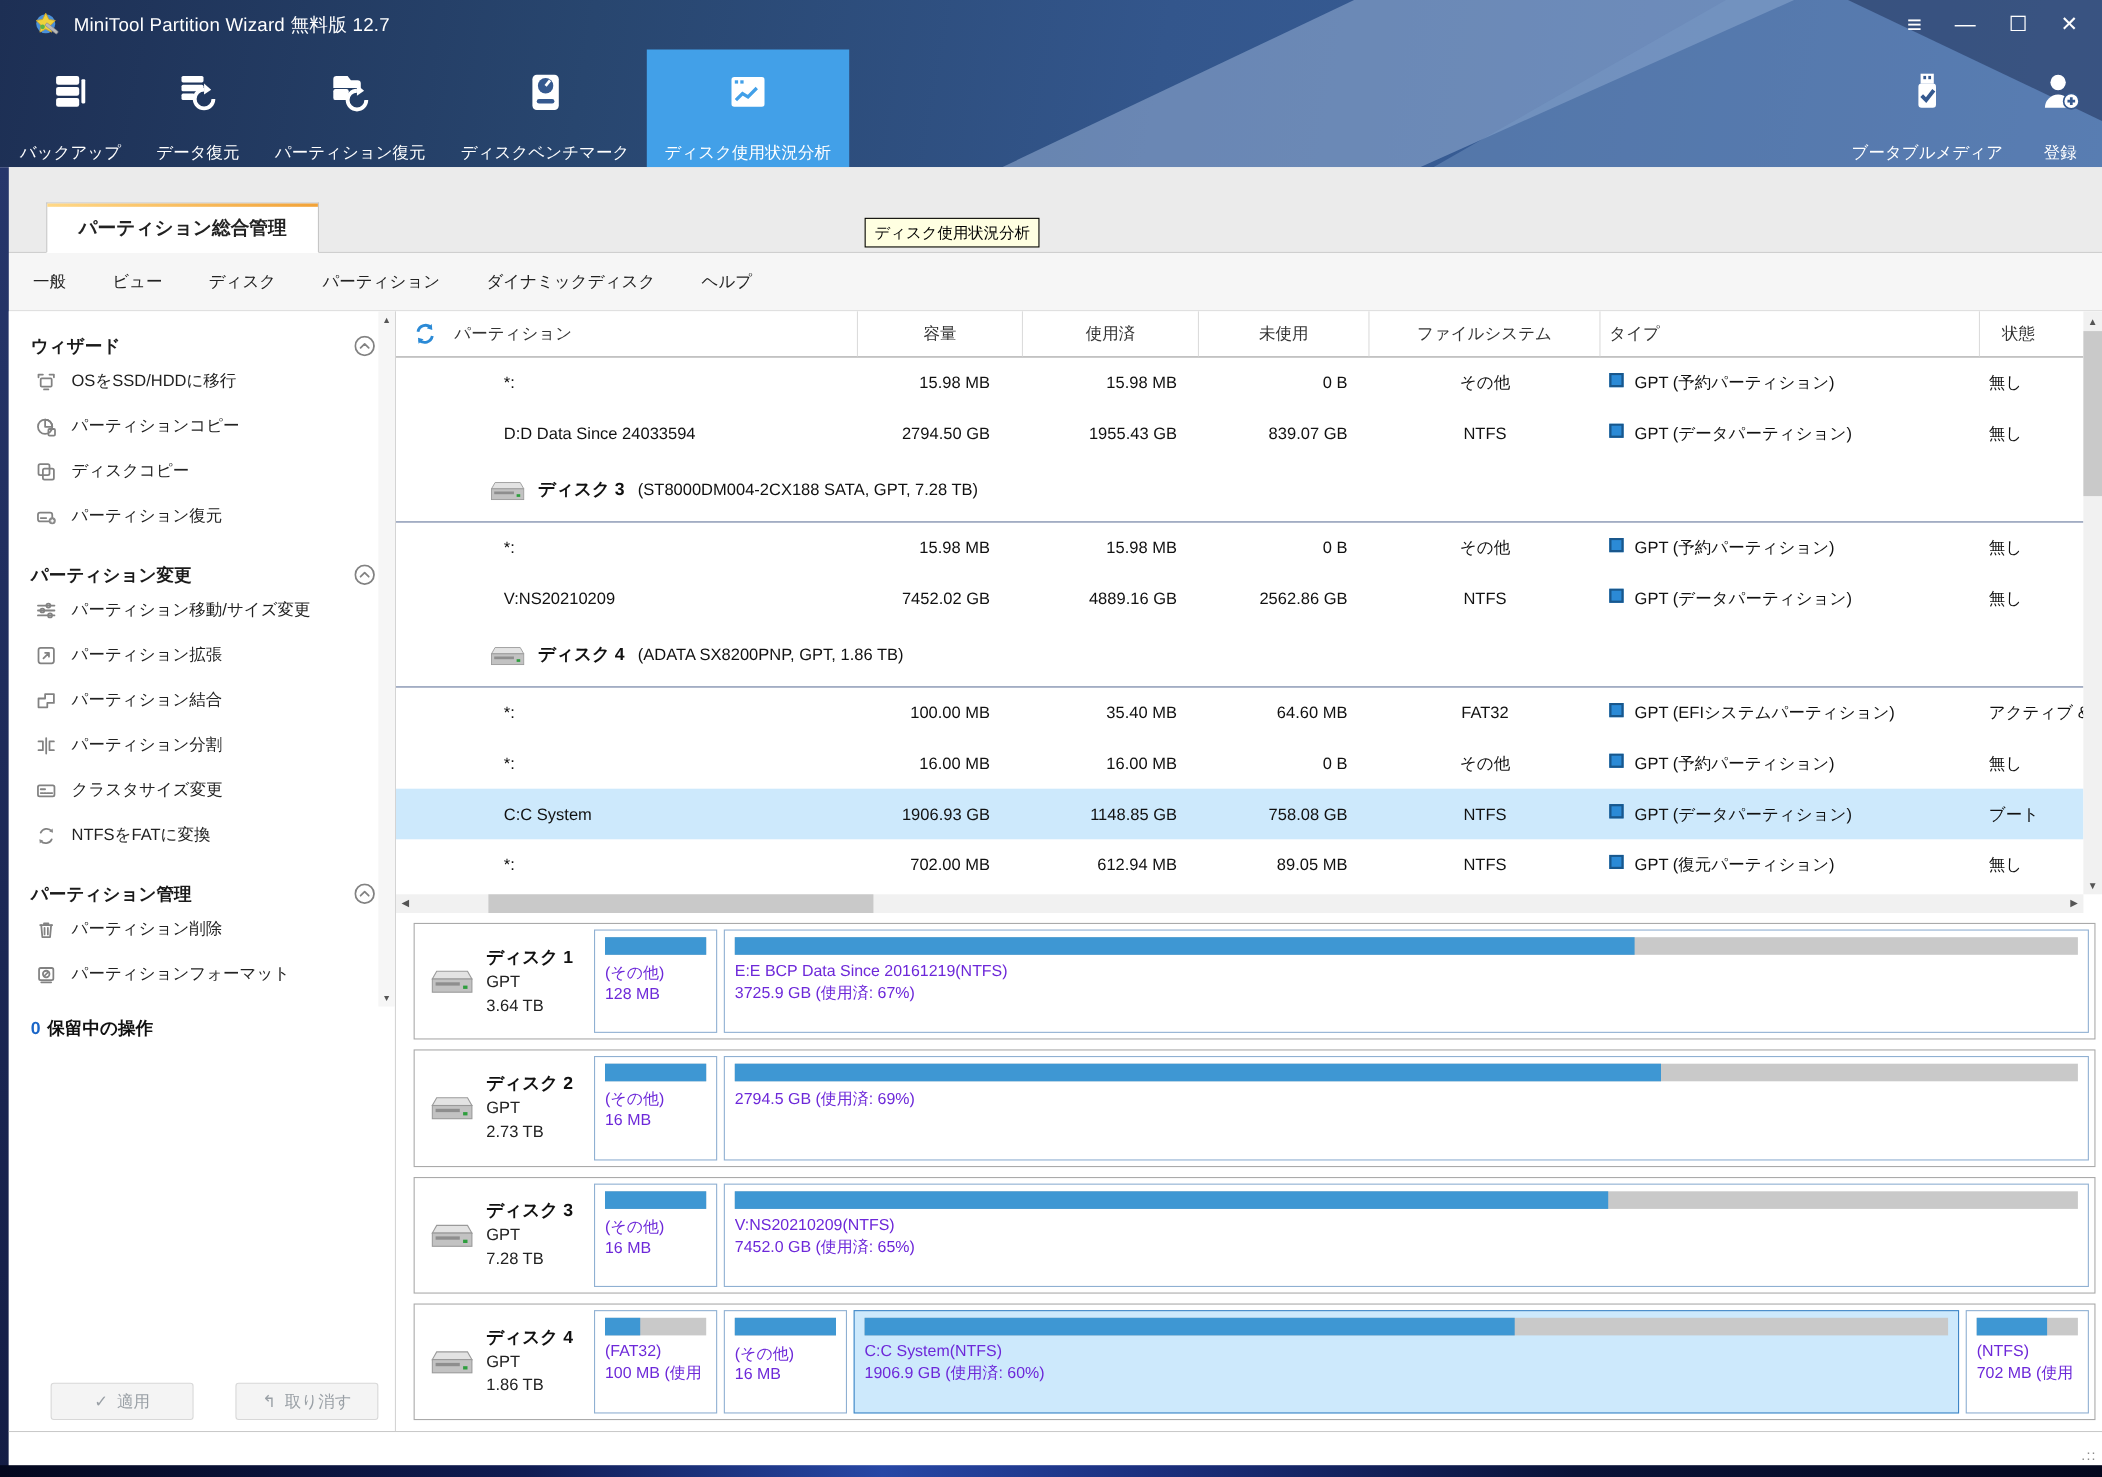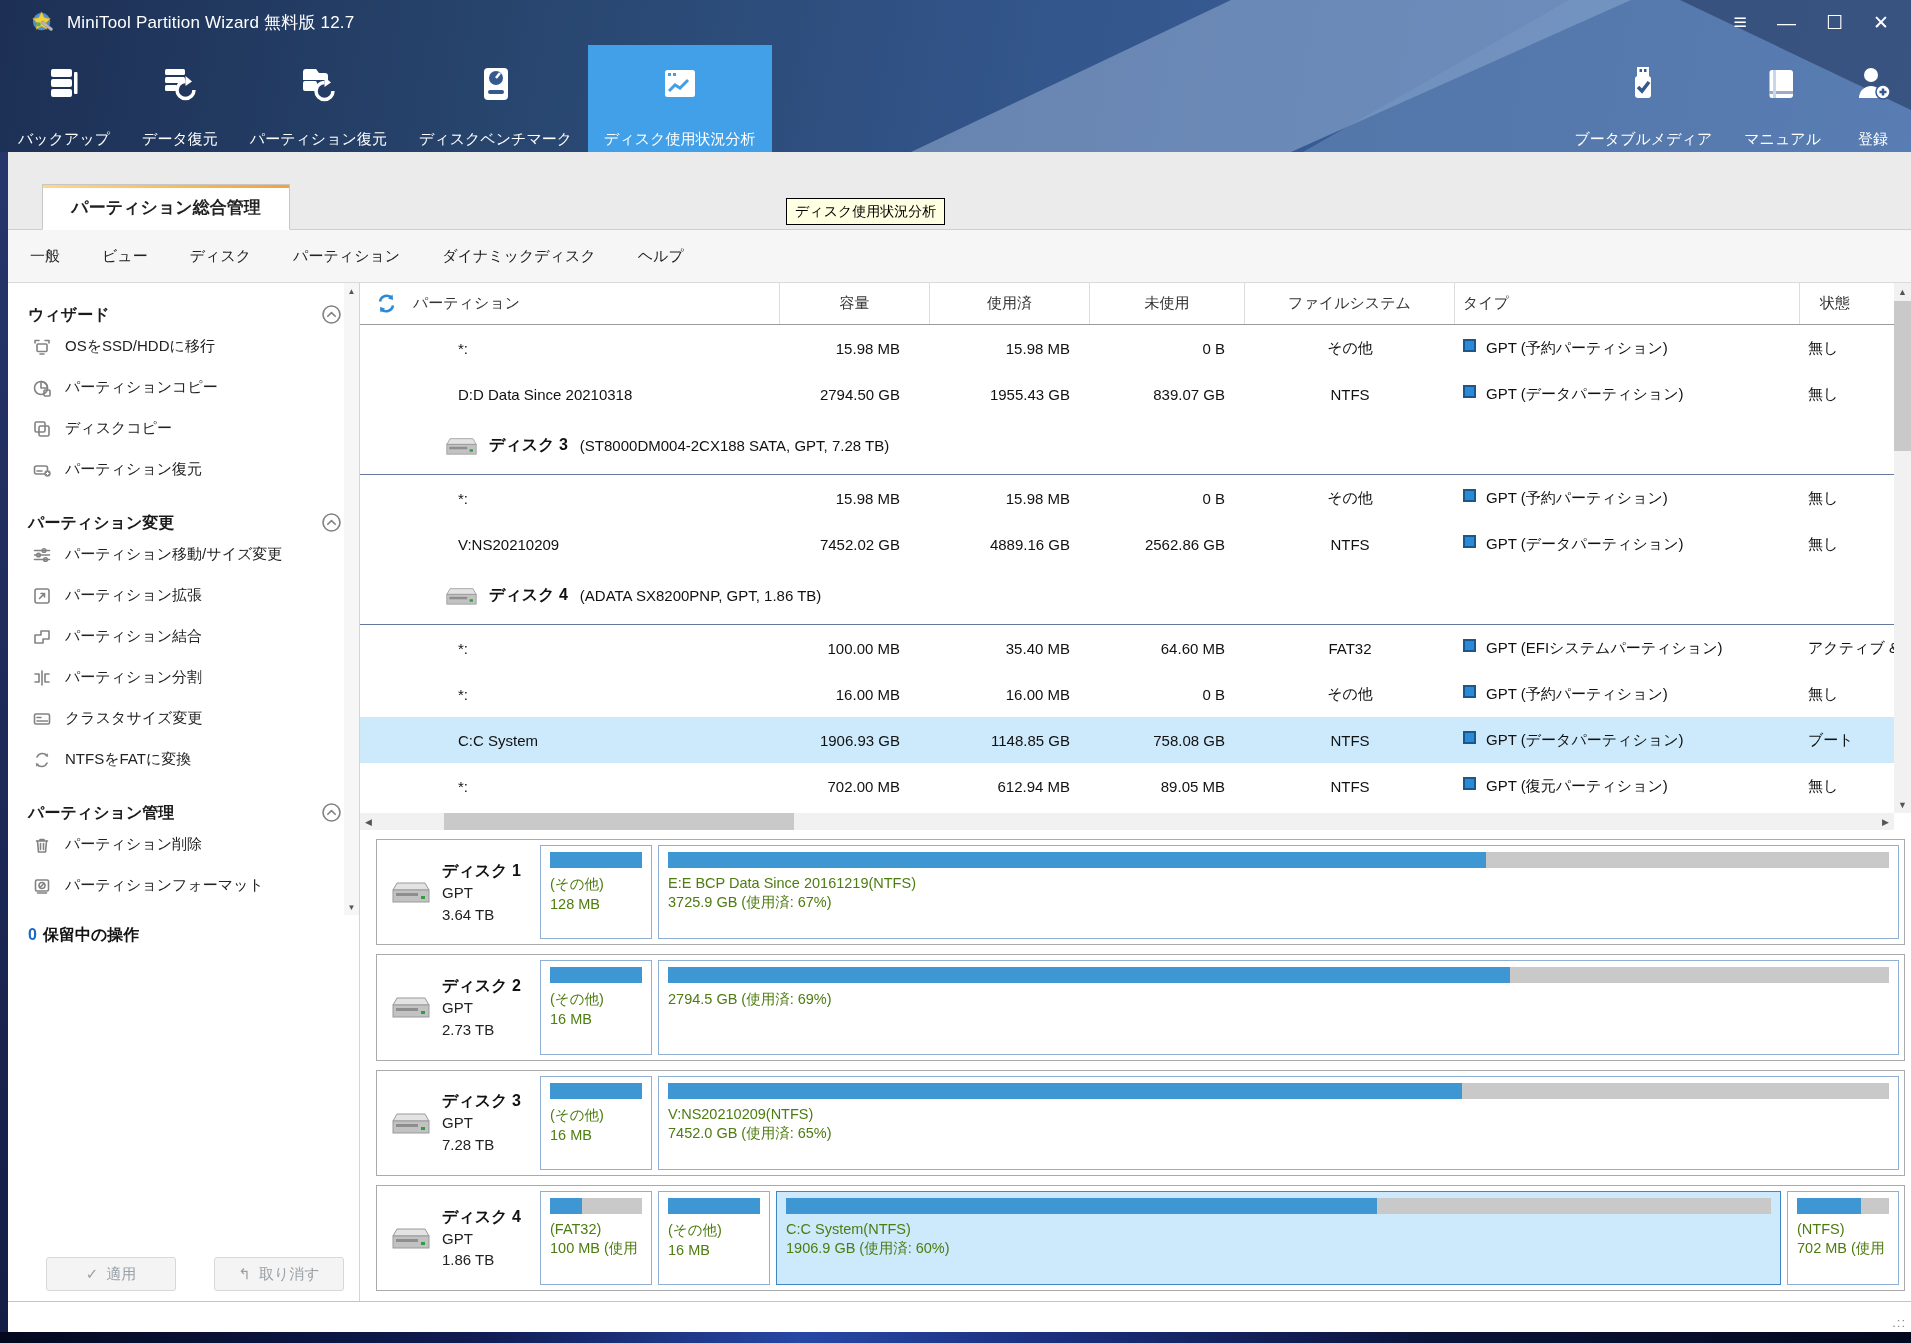--- a/index.html
+++ b/index.html
@@ -99,21 +99,21 @@
   .dinfo svg{width:38px;height:28px;flex:0 0 auto}
   .dtxt{display:flex;flex-direction:column;line-height:1.45}
   .dname{font-weight:bold;font-size:16px;color:#111}
   .dscheme,.dsize{font-size:15px;color:#222}
   .dparts{flex:1;display:flex;gap:6px;min-width:0}
   .dblock{flex:0 0 112px;border:1px solid #8fb0d2;background:#fff;padding:6px 9px 4px;display:flex;flex-direction:column;overflow:hidden}
   .dblock.wide{flex:1 1 auto}
   .dblock.selected{background:#cde9fc;border-color:#3f86c6}
   .pbar{height:16px;background:#c9c9c9;margin-bottom:7px;position:relative;flex:0 0 auto}
   .pbar .fill{position:absolute;left:0;top:0;bottom:0;background:#3e97d3}
-  .l1,.l2{font-size:14.5px;color:#4d7c0f;white-space:nowrap;overflow:hidden}
+  .l1,.l2{font-size:14.5px;color:#6d28d9;white-space:nowrap;overflow:hidden}
   .l1{margin-bottom:2px}
 
   .ic-gray{stroke:#828282;fill:none;stroke-width:1.6;stroke-linecap:round;stroke-linejoin:round}
 </style>
 </head>
 <body>
 
 <svg width="0" height="0" style="position:absolute">
   <defs>
     <g id="svg-disk3d">
@@ -203,28 +203,20 @@
     <div class="tb-spacer"></div>
     <div class="tbtn">
       <svg viewBox="0 0 40 40">
         <rect x="14" y="3" width="12" height="9" fill="#fff"></rect>
         <rect x="16.5" y="5" width="2.5" height="3" fill="#35598f"></rect>
           <rect x="21" y="5" width="2.5" height="3" fill="#35598f"></rect>
         <rect x="12" y="12" width="16" height="22" rx="3" fill="#fff"></rect>
         <polyline points="15,23 19,27 26,18" stroke="#35598f" stroke-width="3.5" fill="none"></polyline>
       </svg>
       <span>ブータブルメディア</span>
-    </div>
-    <div class="tbtn">
-      <svg viewBox="0 0 40 40">
-        <path d="M9 6 h18 a3 3 0 0 1 3 3 v22 a3 3 0 0 1 -3 3 h-18 a2.5 2.5 0 0 1 -2.5-2.5 v-23 a2.5 2.5 0 0 1 2.5-2.5 z" fill="#fff"></path>
-        <rect x="6.5" y="27" width="23.5" height="3" fill="#35598f" opacity=".5"></rect>
-        <rect x="10" y="6" width="3" height="28" fill="#c9d6e8"></rect>
-      </svg>
-      <span>マニュアル</span>
     </div>
     <div class="tbtn">
       <svg viewBox="0 0 40 40">
         <circle cx="18" cy="11" r="7" fill="#fff"></circle>
         <path d="M6 34 a12 12 0 0 1 24 0 z" fill="#fff"></path>
         <circle cx="30" cy="28" r="7" fill="#fff" stroke="#35598f" stroke-width="1.5"></circle>
         <path d="M30 24.5 v7 M26.5 28 h7" stroke="#35598f" stroke-width="2.5"></path>
       </svg>
       <span>登録</span>
     </div>
@@ -434,21 +426,21 @@
     <div class="c cw-used">15.98 MB</div>
     <div class="c cw-unused">0 B</div>
     <div class="c cw-fs">その他</div>
     <div class="c cw-type">
       <span class="tsq"></span>
       <span class="ttext">GPT (予約パーティション)</span>
     </div>
     <div class="c cw-status">無し</div>
   </div>
             <div class="trow prow">
-    <div class="c cw-name">D:D Data Since 20210318</div>
+    <div class="c cw-name">D:D Data Since 24033594</div>
     <div class="c cw-cap">2794.50 GB</div>
     <div class="c cw-used">1955.43 GB</div>
     <div class="c cw-unused">839.07 GB</div>
     <div class="c cw-fs">NTFS</div>
     <div class="c cw-type">
       <span class="tsq"></span>
       <span class="ttext">GPT (データパーティション)</span>
     </div>
     <div class="c cw-status">無し</div>
   </div>

